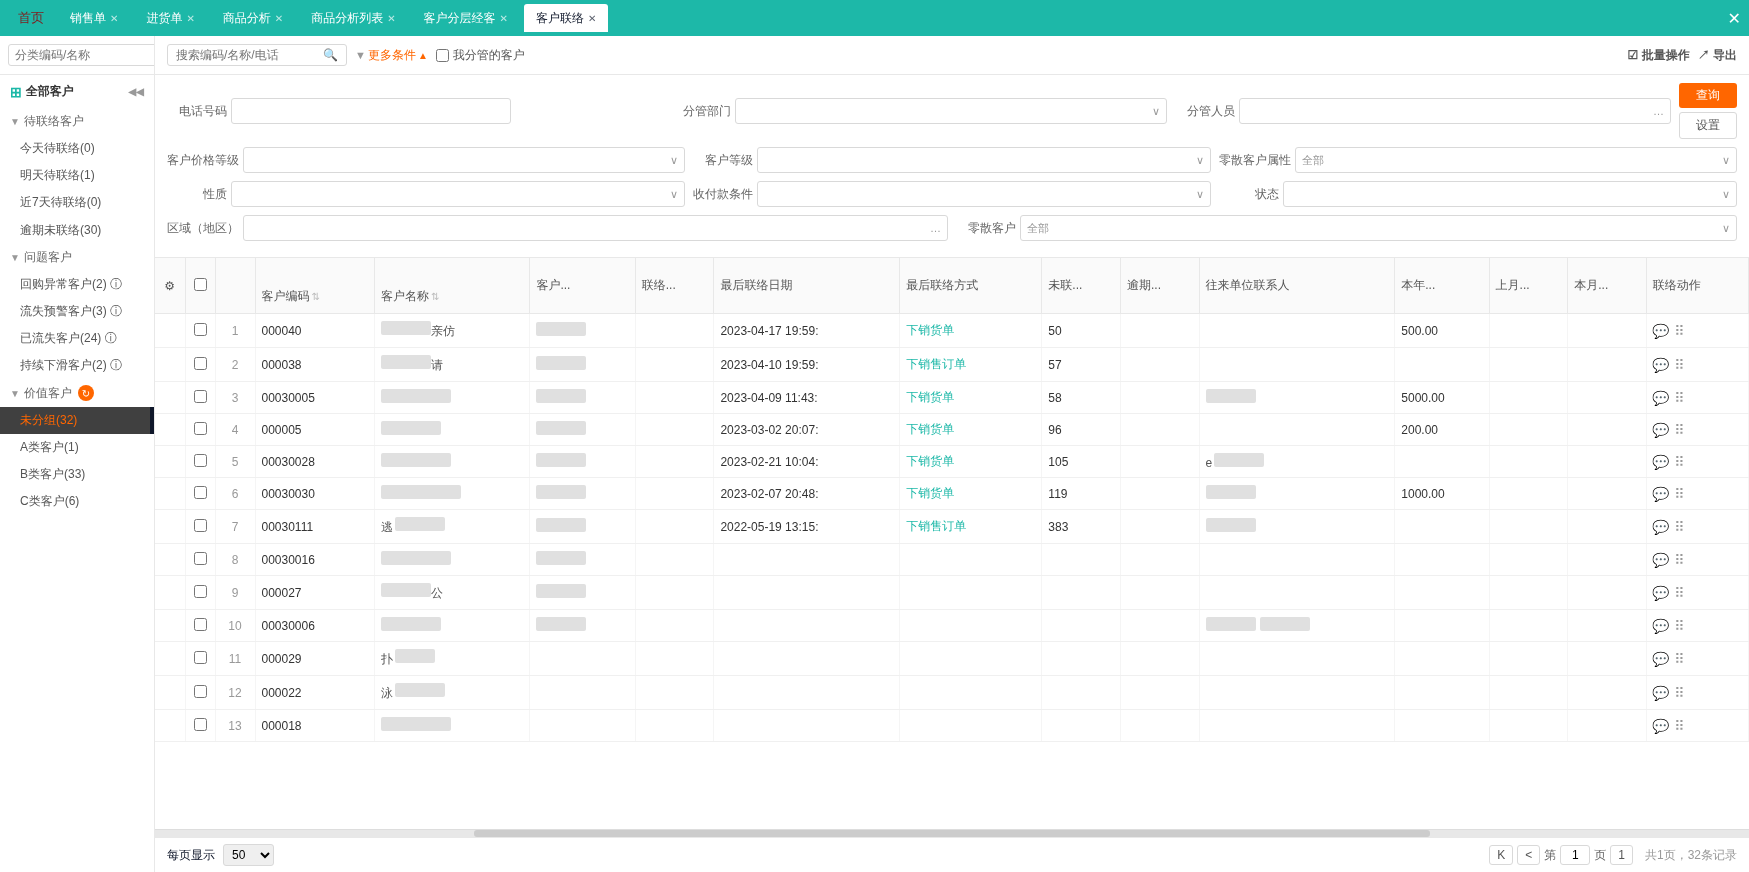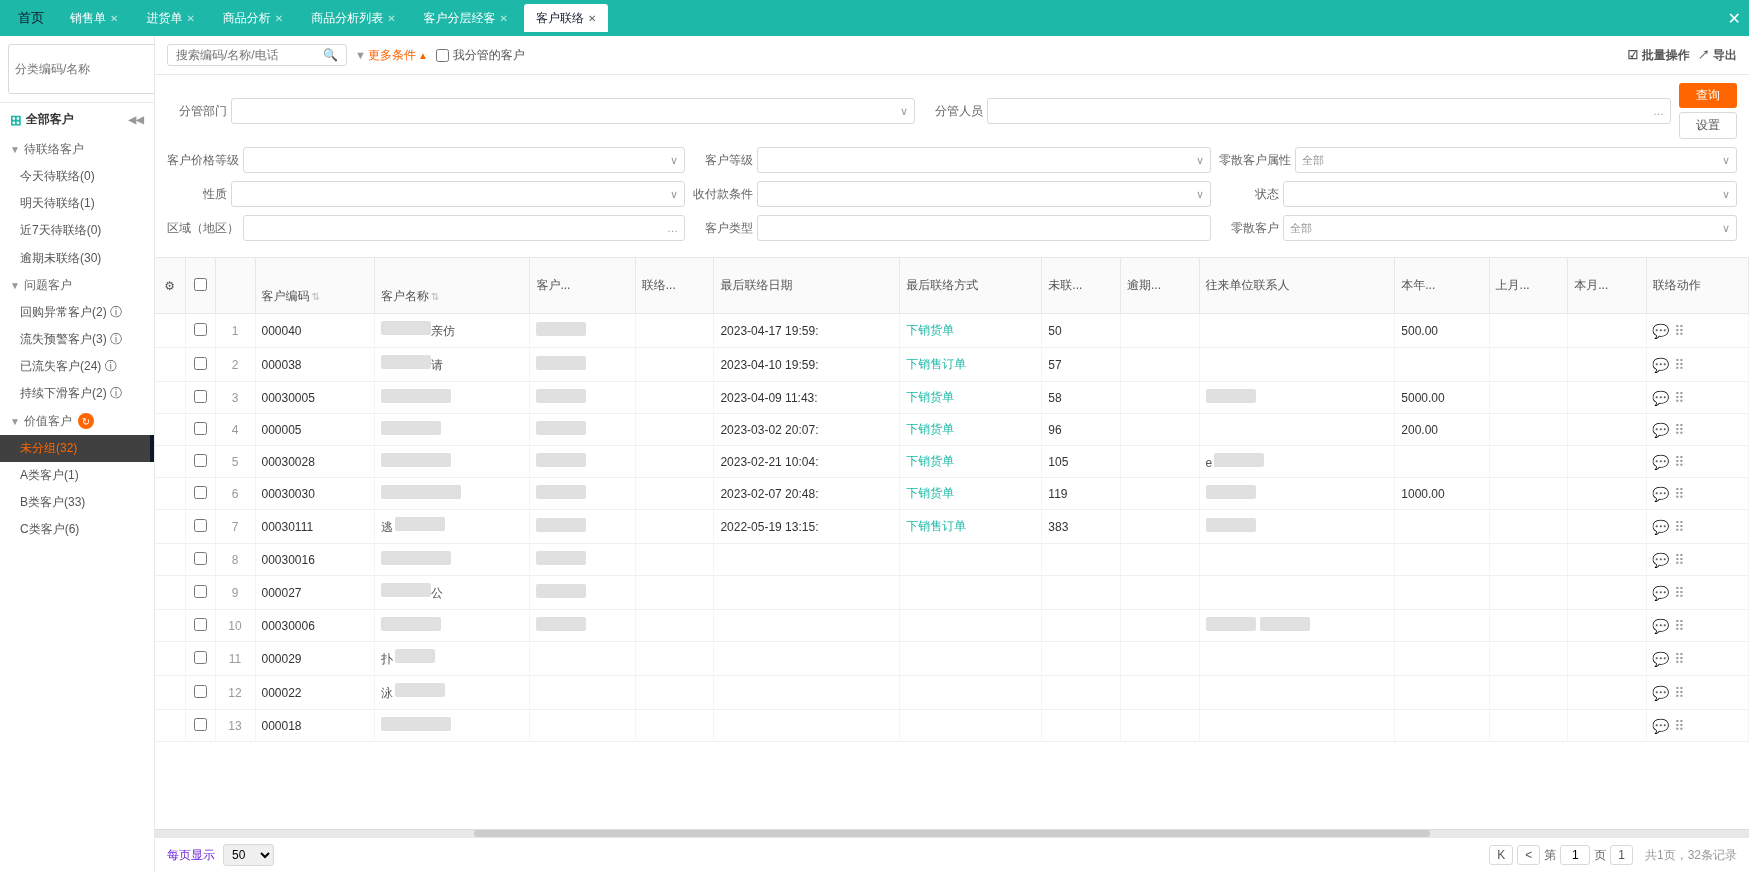--- a/index.html
+++ b/index.html
@@ -18,21 +18,21 @@
       background: transparent;
     }
     .nav-tab.active {
       background: white; color: #0f172a;
     }
     .nav-tab .close-btn {
       font-size: 10px; color: inherit; cursor: pointer;
       opacity: 0.7;
     }
     .nav-home {
-      color: #0f172a; font-size: 13px; padding: 0 10px; cursor: pointer;
+      color: #7f1d1d; font-size: 13px; padding: 0 10px; cursor: pointer;
     }
     .nav-close-all {
       margin-left: auto; color: white; cursor: pointer; font-size: 16px;
     }
 
     
     .main-layout {
       display: flex; height: calc(872px - 36px);
     }
 
@@ -41,21 +41,21 @@
       width: 155px; background: white; border-right: 1px solid #e8e8e8;
       display: flex; flex-direction: column; overflow-y: auto;
       flex-shrink: 0;
     }
     .sidebar-search {
       display: flex; align-items: center; padding: 8px;
       border-bottom: 1px solid #e8e8e8; gap: 4px;
     }
     .sidebar-search input {
       border: 1px solid #d9d9d9; border-radius: 3px;
-      padding: 17px 6px; flex: 1; font-size: 12px; outline: none;
+      padding: 3px 6px; flex: 1; font-size: 12px; outline: none;
     }
 
     .sidebar-section-title {
       display: flex; align-items: center; padding: 8px 10px;
       font-weight: bold; color: #333; font-size: 13px; cursor: pointer;
       justify-content: space-between;
     }
     .sidebar-section-title .icon-grid { color: #1db8a8; font-size: 14px; }
     .sidebar-section-title .collapse-btn { color: #999; cursor: pointer; font-size: 10px; }
 
@@ -158,21 +158,21 @@
     .blurred-sm { background: #e0e0e0; border-radius: 2px; display: inline-block; width: 50px; height: 14px; }
     .action-icons { display: flex; gap: 4px; color: #999; }
     .action-icon { cursor: pointer; font-size: 14px; }
 
     
     .bottom-bar {
       display: flex; align-items: center; padding: 6px 12px;
       background: white; border-top: 1px solid #e8e8e8;
       gap: 8px;
     }
-    .bottom-bar label { color: #6d28d9; }
+    .bottom-bar label { color: #0f172a; }
     .per-page-select {
       border: 1px solid #d9d9d9; border-radius: 3px; padding: 2px 4px;
       font-size: 12px; outline: none;
     }
     .pagination { display: flex; align-items: center; gap: 4px; margin-left: auto; }
     .page-btn {
       border: 1px solid #d9d9d9; background: white; border-radius: 3px;
       padding: 2px 7px; cursor: pointer; color: #555; font-size: 12px;
     }
     .total-info { color: #999; margin-left: 8px; }
@@ -286,20 +286,24 @@
         <span>
           <span>↗</span>
           <span>导出</span>
         </span>
       </div>
     </div>
 
     <div class="filter-panel">
       <div class="filter-row">
         <div class="filter-field">
+          <label>电话号码</label>
+          <input type="text" style="max-width: 280px;">
+        </div>
+        <div class="filter-field">
           <label>分管部门</label>
           <div class="filter-select-wrap">
             <span></span>
             <span>∨</span>
           </div>
         </div>
         <div class="filter-field">
           <label>分管人员</label>
           <div class="filter-select-wrap">
             <span></span>
@@ -356,27 +360,20 @@
             <span>∨</span>
           </div>
         </div>
       </div>
       <div class="filter-row">
         <div class="filter-field">
           <label>区域（地区）</label>
           <div class="filter-select-wrap">
             <span></span>
             <span>…</span>
-          </div>
-        </div>
-        <div class="filter-field">
-          <label>客户类型</label>
-          <div class="filter-select-wrap">
-            <span></span>
-            <span></span>
           </div>
         </div>
         <div class="filter-field">
           <label>零散客户</label>
           <div class="filter-select-wrap">
             <span>全部</span>
             <span>∨</span>
           </div>
         </div>
       </div>

